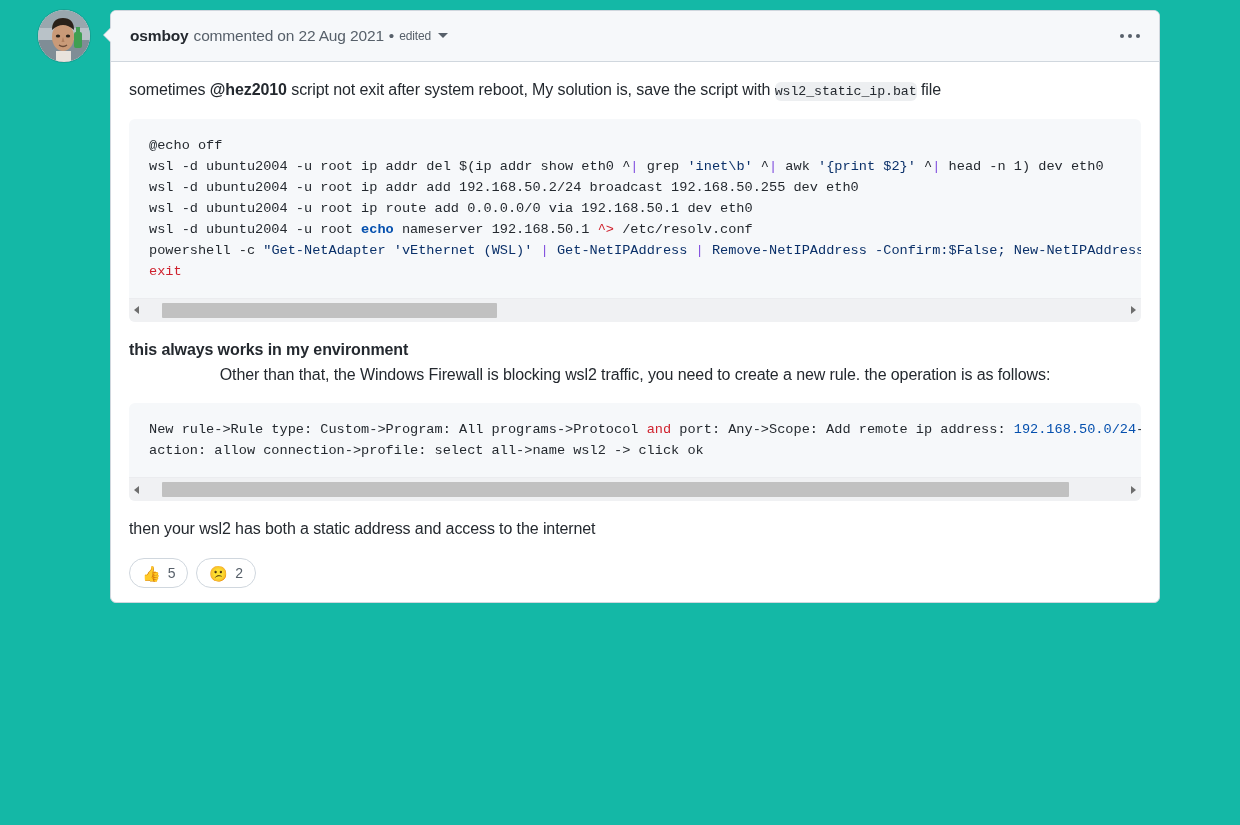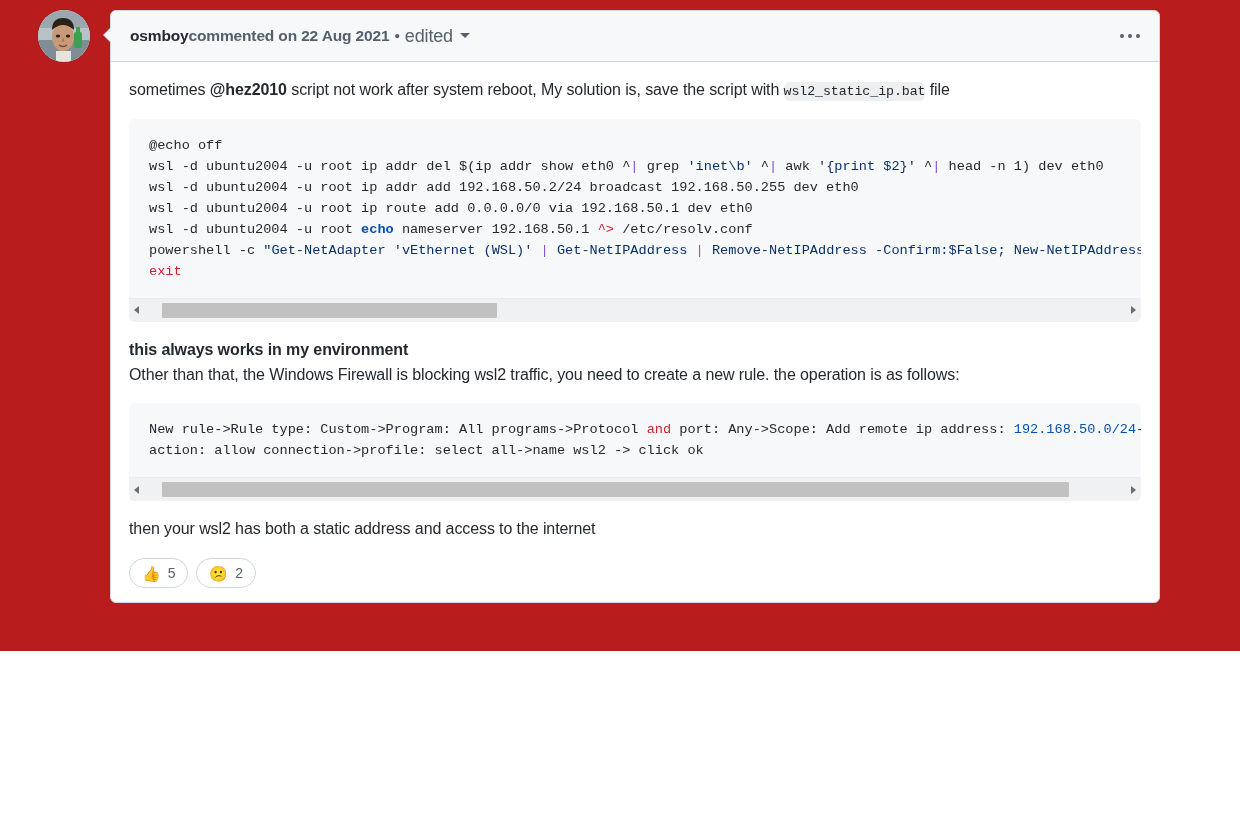--- a/index.html
+++ b/index.html
@@ -8,22 +8,22 @@
     background: #ffffff;
     width: 1240px; height: 825px;
     overflow: hidden;
     font-family: "Liberation Sans", sans-serif;
     -webkit-font-smoothing: antialiased;
   }
 
   #root {
     position: relative;
     width: 1240px;
-    height: 651px;
-    background: #b91c1c;
+    height: 825px;
+    background: #14b8a6;
   }
 
   
   .avatar-wrap {
     position: absolute;
     left: 38px; top: 10px;
     width: 52px; height: 52px;
   }
   .avatar {
     width: 52px; height: 52px;
@@ -75,26 +75,26 @@
   }
   .hdr-author {
     font-size: 15.5px;
     font-weight: 700;
     color: #24292f;
     letter-spacing: -0.15px;
   }
   .hdr-meta {
     font-size: 15.5px;
     color: #57606a;
+    margin-left: 5px;
     letter-spacing: -0.15px;
-    font-weight: bold;
   }
   .hdr-dot { color:#57606a; font-size:15.5px; margin:0 5px; }
   .hdr-edited {
-    font-size: 18px;
+    font-size: 12px;
     color: #57606a;
     letter-spacing: -0.15px;
   }
   .caret {
     display: inline-block;
     margin-left: 7px;
     width: 0; height: 0;
     border-left: 5px solid transparent;
     border-right: 5px solid transparent;
     border-top: 5px solid #57606a;
@@ -120,21 +120,21 @@
 
   .comment-body {
     padding: 16px 18px 14px 18px;
     font-size: 16px;
     color: #24292f;
     line-height: 1.55;
   }
 
   p.para { margin: 0 0 16px 0; letter-spacing: -0.1px; }
   p.para.tight { margin-bottom: 0; font-weight: bold; }
-  p.para.tight2 { margin: 0 0 16px 0; }
+  p.para.tight2 { margin: 0 0 16px 0; text-align: center; }
 
   .mention {
     color: #24292f;
     font-weight: 700;
     text-decoration: none;
   }
 
   code.inline {
     font-family: "Liberation Mono", "DejaVu Sans Mono", monospace;
     background: rgba(175,184,193,0.22);
@@ -269,21 +269,21 @@
 
       <div class="kebab">
         <i></i>
         <i></i>
         <i></i>
       </div>
     </div>
 
     <div class="comment-body">
 
-      <p class="para"><span>sometimes </span><a class="mention" href="#">@hez2010</a><span> script not work after system reboot, My solution is, save the script with </span><code class="inline">wsl2_static_ip.bat</code><span> file</span></p>
+      <p class="para"><span>sometimes </span><a class="mention" href="#">@hez2010</a><span> script not exit after system reboot, My solution is, save the script with </span><code class="inline">wsl2_static_ip.bat</code><span> file</span></p>
 
       <div class="codeblock">
         <div class="code-scroll">
 <pre class="code"><span>@echo off</span>
 <span>wsl -d ubuntu2004 -u root ip addr del $(ip addr show eth0 ^<span class="op">|</span> grep <span class="str">'inet\b'</span> ^<span class="op">|</span> awk <span class="str">'{print $2}'</span> ^<span class="op">|</span> head -n 1) dev eth0</span>
 <span>wsl -d ubuntu2004 -u root ip addr add 192.168.50.2/24 broadcast 192.168.50.255 dev eth0</span>
 <span>wsl -d ubuntu2004 -u root ip route add 0.0.0.0/0 via 192.168.50.1 dev eth0</span>
 <span>wsl -d ubuntu2004 -u root <span class="bi">echo</span> nameserver 192.168.50.1 <span class="kw">^&gt;</span> /etc/resolv.conf</span>
 <span>powershell -c <span class="str">"Get-NetAdapter 'vEthernet (WSL)' </span><span class="op">|</span><span class="str"> Get-NetIPAddress </span><span class="op">|</span><span class="str"> Remove-NetIPAddress -Confirm:$False; New-NetIPAddress -IPAddress 192.168.50.1 -PrefixLength 24 -InterfaceAlias 'vEthernet (WSL)'"</span></span>
 <span class="kw">exit</span></pre>

